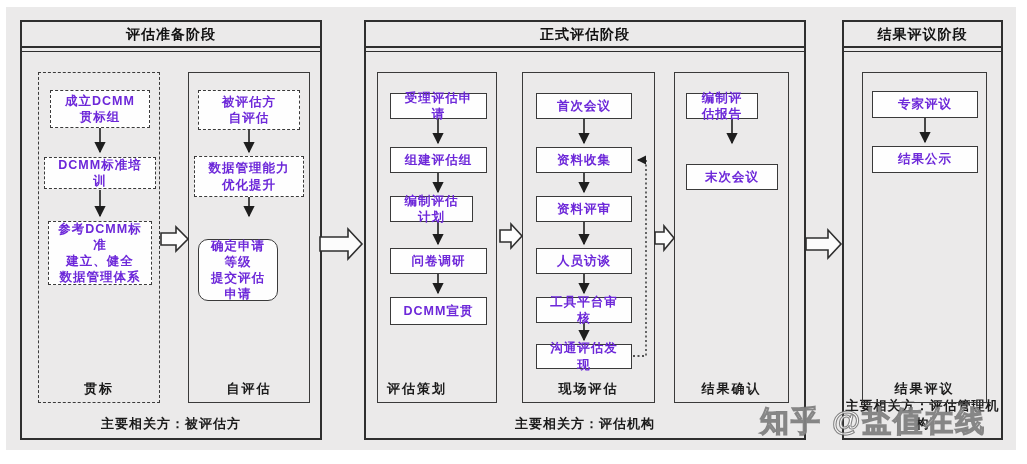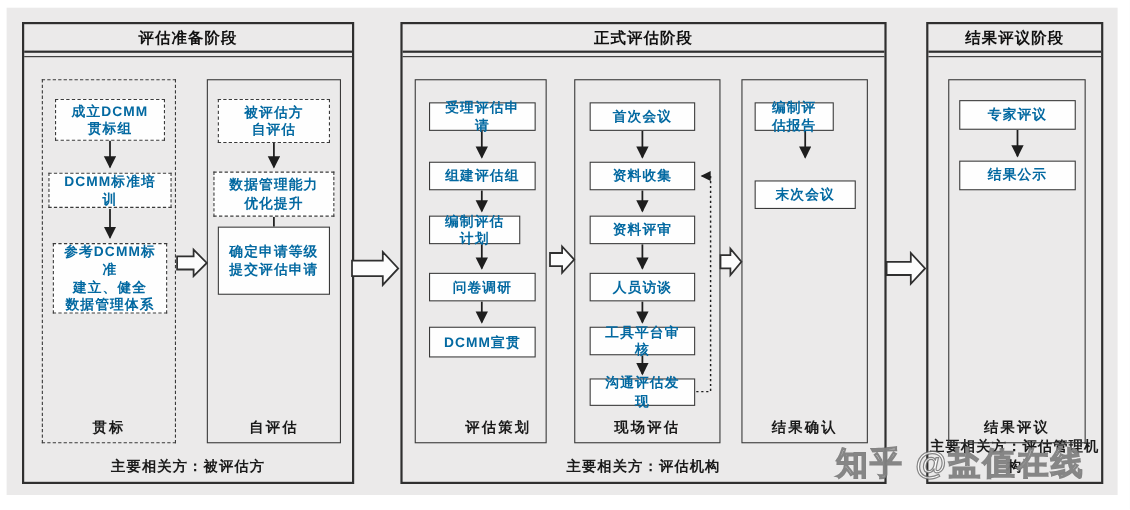--- a/index.html
+++ b/index.html
@@ -12,21 +12,21 @@
     border-bottom:2px solid #2f2f2f;letter-spacing:1px;}
   .hline2{position:absolute;left:0;right:0;top:29px;border-top:1.5px solid #2f2f2f;height:0;}
   .stakeholder{position:absolute;left:0;right:0;bottom:5px;text-align:center;
     font-size:13px;font-weight:bold;color:#1a1a1a;letter-spacing:1px;}
   .col{position:absolute;top:72px;height:331px;border:1.5px solid #3a3a3a;box-sizing:border-box;}
   .col.dashed{border-style:dashed;}
   .col-label{position:absolute;top:380px;height:16px;text-align:center;
     font-size:13px;font-weight:bold;color:#1a1a1a;letter-spacing:2px;}
   .box{position:absolute;box-sizing:border-box;background:#fefefe;border:1.5px solid #3a3a3a;
     display:flex;align-items:center;justify-content:center;text-align:center;
-    font-size:12.5px;font-weight:600;color:#0369a1;line-height:1.3;
+    font-size:12.5px;font-weight:600;color:#6d28d9;line-height:1.3;
     white-space:pre-line;letter-spacing:1px;padding:1px 9px;}
   .box.dashed{border-style:dashed;}
   .overlay{position:absolute;left:0;top:0;pointer-events:none;}
   .conn{stroke:#1e1e1e;stroke-width:1.6;}
   .dotted{stroke:#1e1e1e;stroke-width:1.3;fill:none;stroke-dasharray:2 2.5;}
   .block{fill:#fcfcfc;stroke:#2f2f2f;stroke-width:1.6;}
   .watermark{position:absolute;left:760px;top:402px;width:260px;font-size:29px;font-weight:bold;
     color:rgba(255,255,255,0.82);-webkit-text-stroke:1.1px rgba(95,95,95,0.75);
     letter-spacing:2px;white-space:nowrap;}
 </style>
@@ -54,21 +54,21 @@
 
   <div class="col dashed" style="left:38px;width:122px;"></div>
   <div class="col" style="left:188px;width:122px;"></div>
   <div class="col" style="left:377px;width:120px;"></div>
   <div class="col" style="left:522px;width:133px;"></div>
   <div class="col" style="left:674px;width:115px;"></div>
   <div class="col" style="left:862px;width:125px;"></div>
 
   <div class="col-label" style="left:38px;width:122px;">贯标</div>
   <div class="col-label" style="left:188px;width:122px;">自评估</div>
-  <div class="col-label" style="left:393px;width:120px;">评估策划</div>
+  <div class="col-label" style="left:357px;width:120px;">评估策划</div>
   <div class="col-label" style="left:522px;width:133px;">现场评估</div>
   <div class="col-label" style="left:674px;width:115px;">结果确认</div>
   <div class="col-label" style="left:862px;width:125px;">结果评议</div>
 
   <svg class="overlay" width="1027" height="464" viewBox="0 0 1027 464">
     <defs>
       <marker id="ah" markerWidth="8" markerHeight="8" refX="6.2" refY="3.5" orient="auto">
         <path d="M0,0 L7,3.5 L0,7 Z" fill="#1e1e1e"></path>
       </marker>
     </defs>
@@ -103,21 +103,21 @@
 贯标组</div>
   <div class="box dashed" style="left:44px;top:157px;width:112px;height:32px;">DCMM标准培训</div>
   <div class="box dashed" style="left:48px;top:221px;width:104px;height:64px;">参考DCMM标准
 建立、健全
 数据管理体系</div>
 
   <div class="box dashed" style="left:198px;top:90px;width:102px;height:40px;">被评估方
 自评估</div>
   <div class="box dashed" style="left:194px;top:156px;width:110px;height:41px;">数据管理能力
 优化提升</div>
-  <div class="box" style="left:198px;top:206px;width:102px;height:62px;">确定申请等级
+  <div class="box" style="left:198px;top:239px;width:80px;height:62px;border-radius:10px;">确定申请等级
 提交评估申请</div>
 
   <div class="box" style="left:390px;top:93px;width:97px;height:26px;">受理评估申请</div>
   <div class="box" style="left:390px;top:147px;width:97px;height:26px;">组建评估组</div>
   <div class="box" style="left:390px;top:196px;width:83px;height:26px;">编制评估计划</div>
   <div class="box" style="left:390px;top:248px;width:97px;height:26px;">问卷调研</div>
   <div class="box" style="left:390px;top:297px;width:97px;height:28px;">DCMM宣贯</div>
 
   <div class="box" style="left:536px;top:93px;width:96px;height:26px;">首次会议</div>
   <div class="box" style="left:536px;top:147px;width:96px;height:26px;">资料收集</div>

